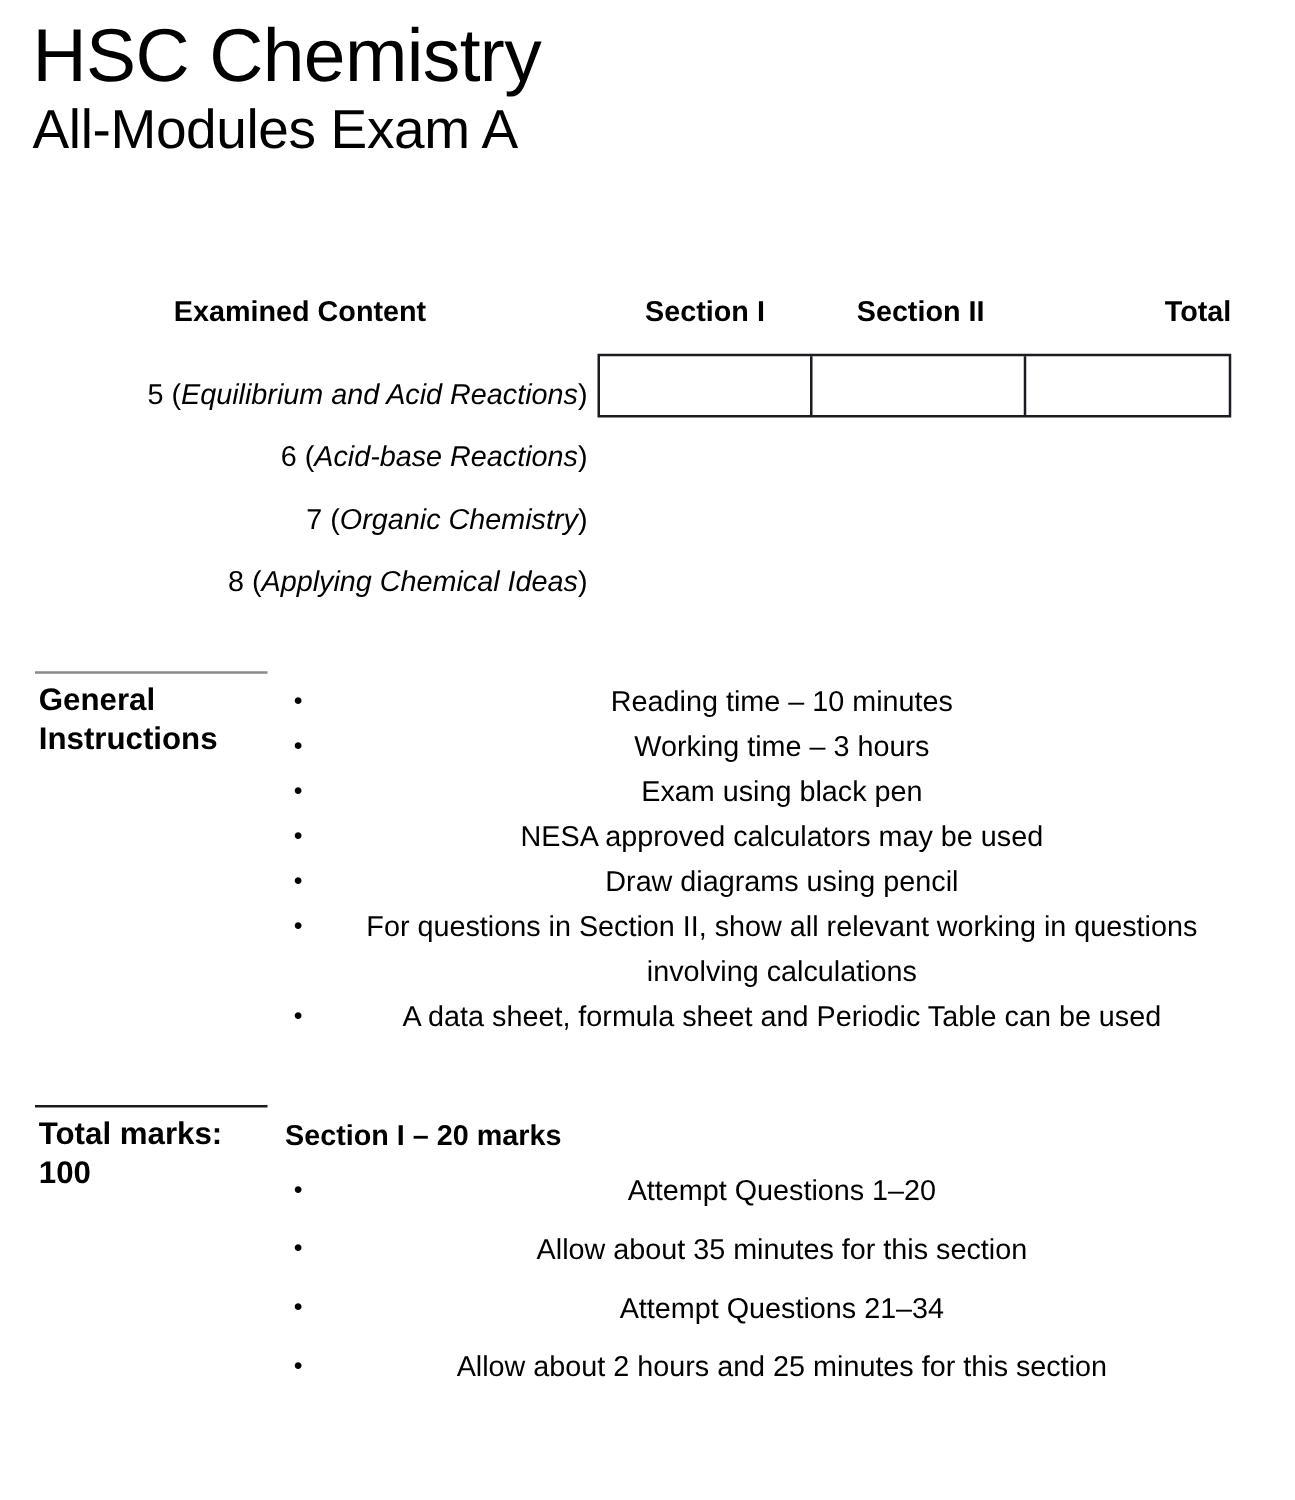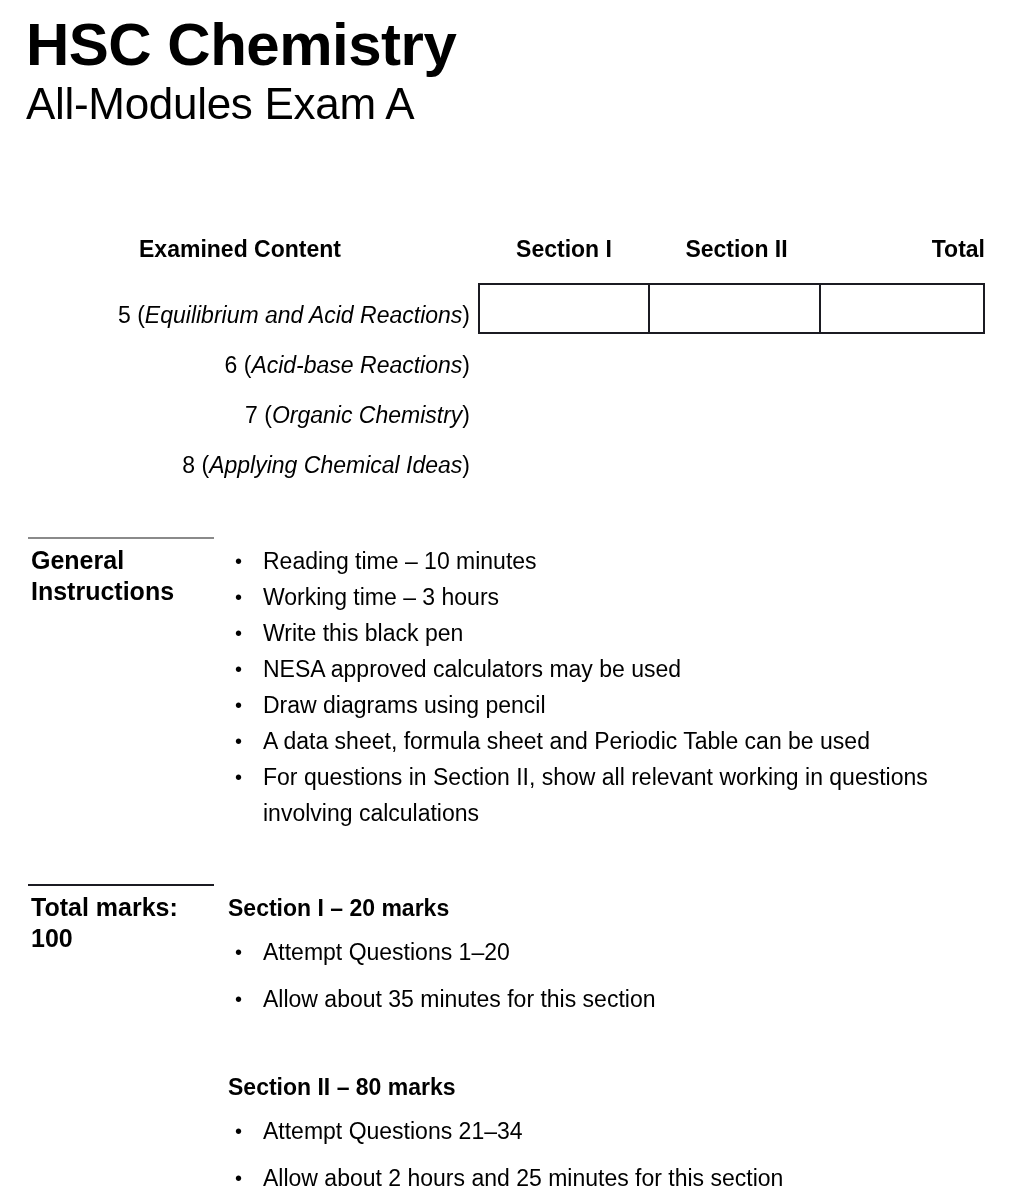--- a/index.html
+++ b/index.html
@@ -25,21 +25,21 @@
 
   
   .title-block {
     position: absolute;
     left: 26px;
     top: 12px;
   }
   .doc-title {
     font-size: 60px;
     line-height: 66px;
-    font-weight: bold;
+    font-weight: normal;
     letter-spacing: -0.5px;
     white-space: nowrap;
   }
   .doc-subtitle {
     font-size: 44px;
     line-height: 52px;
     font-weight: normal;
     letter-spacing: -0.3px;
     white-space: nowrap;
   }
@@ -151,20 +151,21 @@
   ul.bullets {
     margin: 0;
     padding: 0;
     list-style: none;
   }
   ul.bullets li {
     position: relative;
     padding-left: 35px;
     font-size: 23px;
     line-height: 36px;
+    text-align: center;
   }
   ul.bullets li::before {
     content: "\2022";
     position: absolute;
     left: 7px;
     top: 0;
     font-size: 20px;
     line-height: 36px;
   }
   ul.bullets.spaced li {
@@ -208,44 +209,43 @@
   <div class="instr-block general">
     <div class="rule"></div>
     <div class="instr-label">
       <div>General</div>
       <div>Instructions</div>
     </div>
     <div class="instr-body">
       <ul class="bullets">
         <li>Reading time – 10 minutes</li>
         <li>Working time – 3 hours</li>
-        <li>Write this black pen</li>
+        <li>Exam using black pen</li>
         <li>NESA approved calculators may be used</li>
         <li>Draw diagrams using pencil</li>
+        <li>For questions in Section II, show all relevant working in questions involving calculations</li>
         <li>A data sheet, formula sheet and Periodic Table can be used</li>
-        <li>For questions in Section II, show all relevant working in questions involving calculations</li>
       </ul>
     </div>
   </div>
 
   <div class="instr-block marks">
     <div class="rule dark"></div>
     <div class="instr-label">
       <div>Total marks:</div>
       <div>100</div>
     </div>
     <div class="instr-body">
 
       <div class="sub-head">Section I – 20 marks</div>
       <ul class="bullets spaced">
         <li>Attempt Questions 1–20</li>
         <li>Allow about 35 minutes for this section</li>
       </ul>
 
-      <div class="sub-head second">Section II – 80 marks</div>
       <ul class="bullets spaced">
         <li>Attempt Questions 21–34</li>
         <li>Allow about 2 hours and 25 minutes for this section</li>
       </ul>
 
     </div>
   </div>
 
 </div>
 

